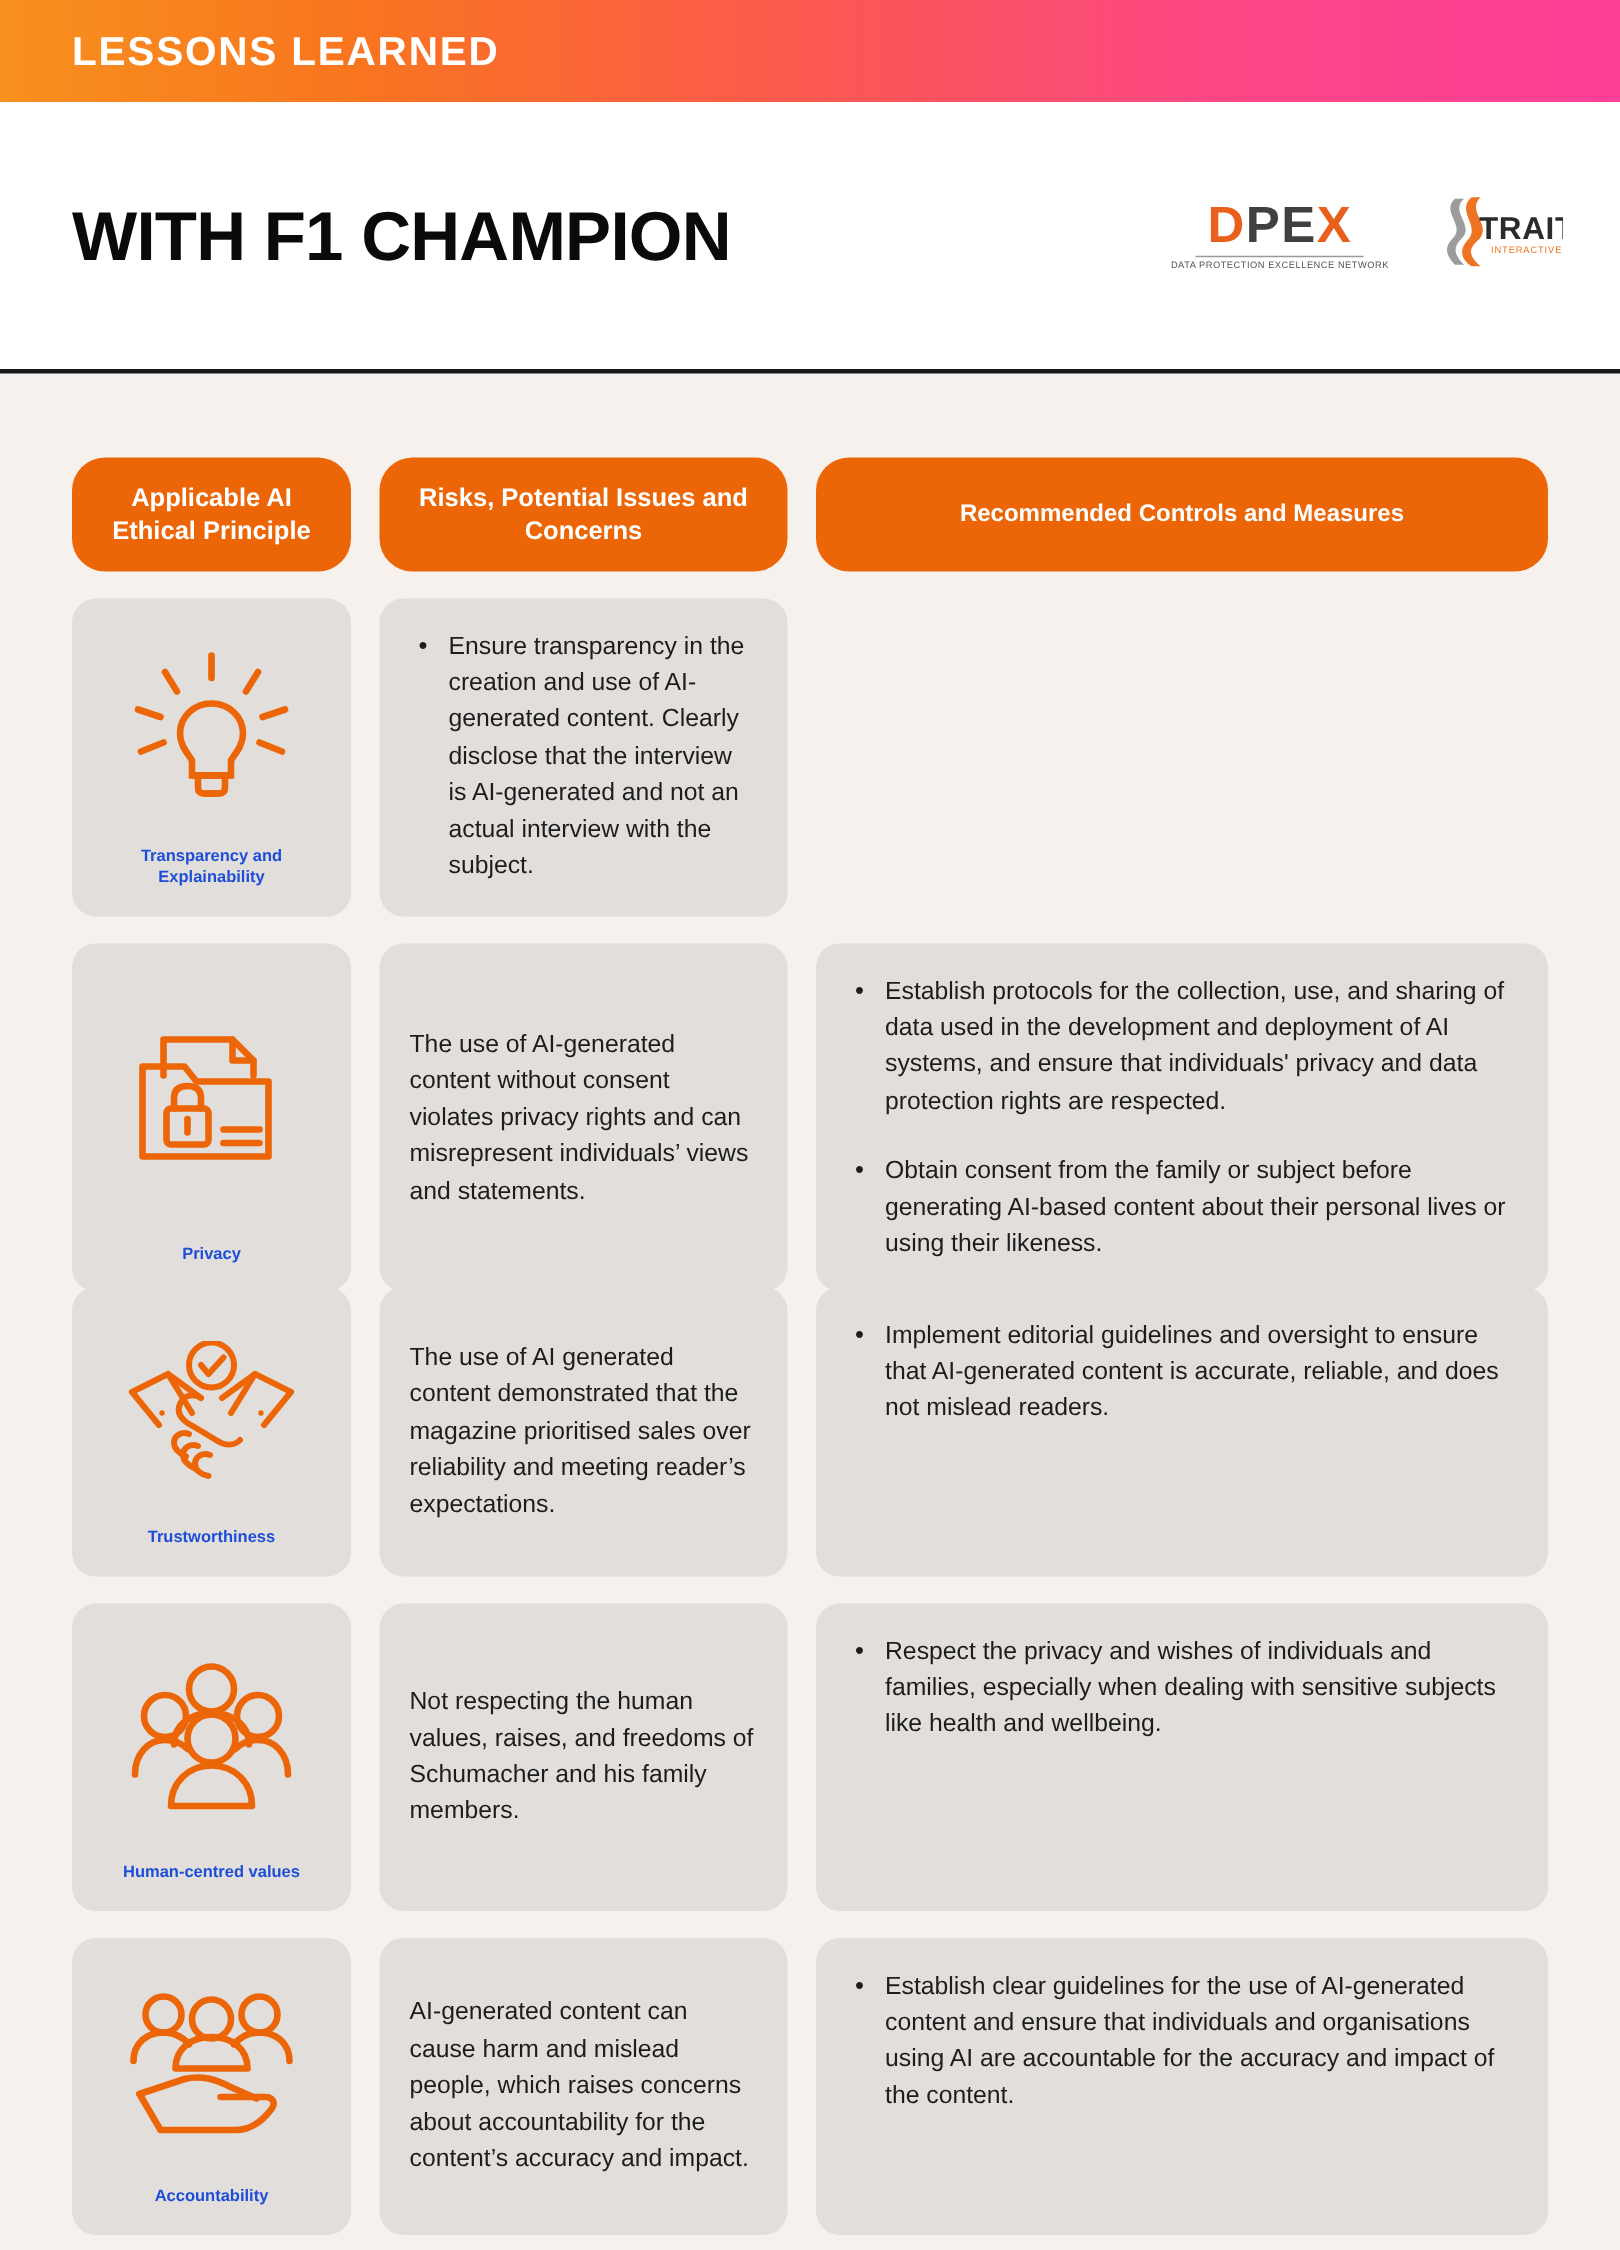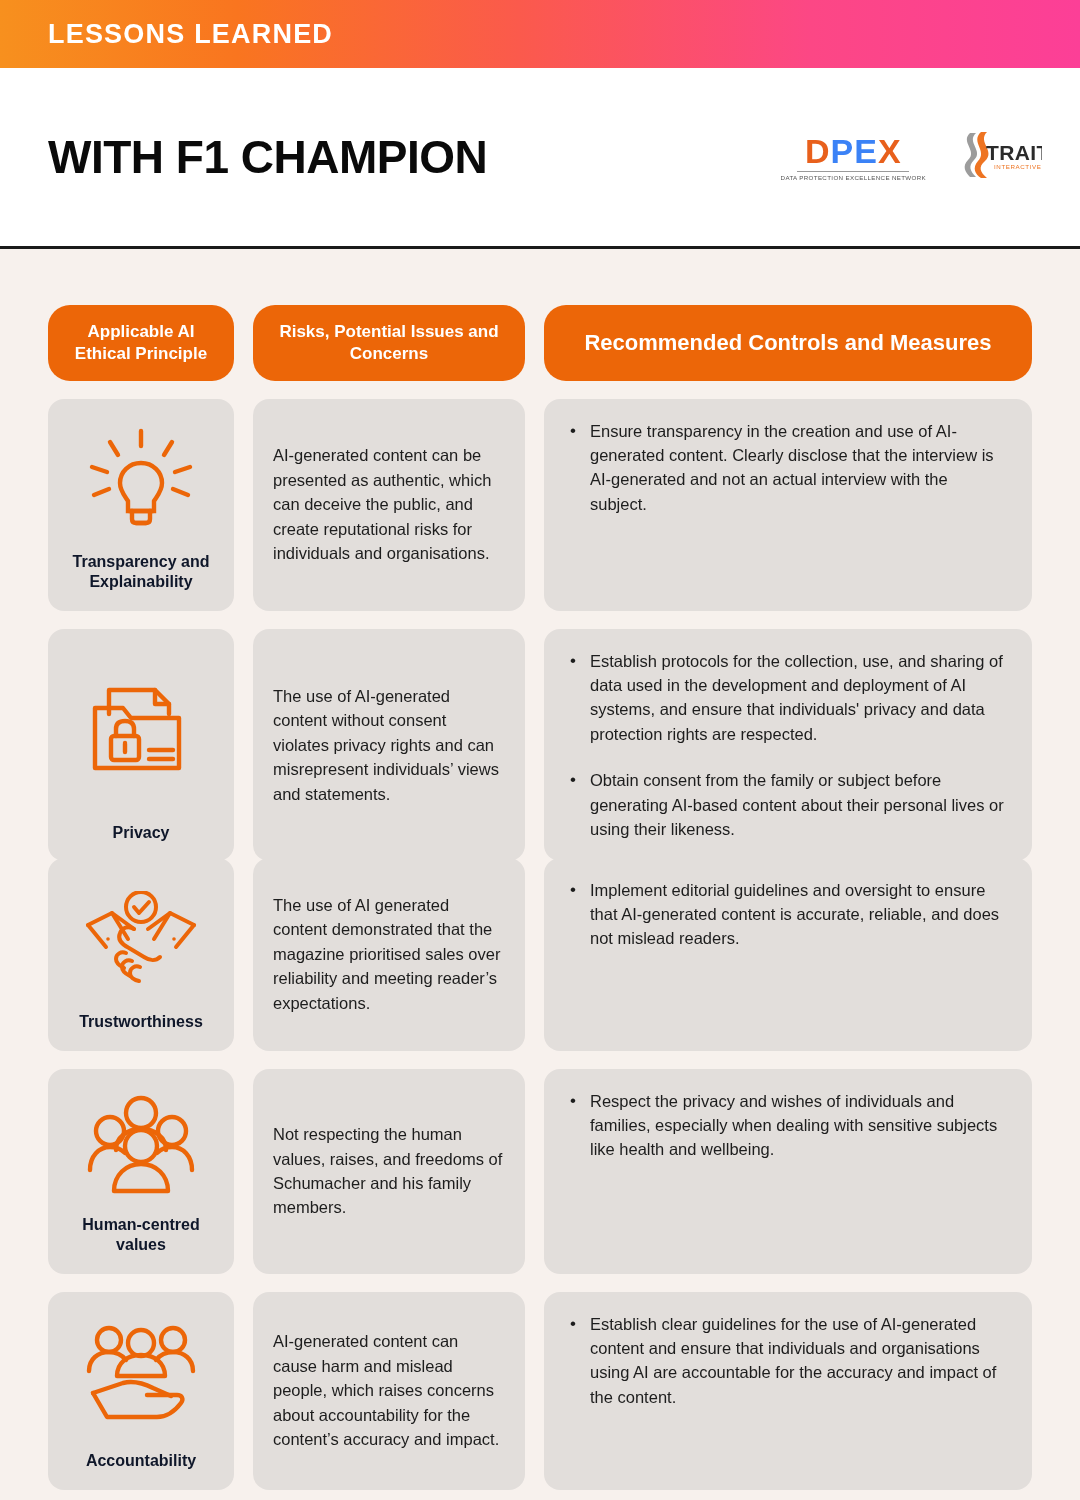--- a/index.html
+++ b/index.html
@@ -56,21 +56,21 @@
   }
   .dpex-logo { display: flex; flex-direction: column; align-items: center; }
   .dpex-word {
     font-size: 34px;
     font-weight: bold;
     letter-spacing: 1px;
     line-height: 1;
     font-family: "Liberation Sans", sans-serif;
   }
   .dpex-word .d  { color: #E8601C; }
-  .dpex-word .pe { color: #3b82f6; }
+  .dpex-word .pe { color: #404040; }
   .dpex-word .x  { color: #E8601C; }
   .dpex-rule {
     width: 112px; height: 1px; background: #9A9A9A; margin: 3px 0 2px 0;
   }
   .dpex-tag {
     font-size: 6.2px;
     color: #555555;
     letter-spacing: 0.35px;
     white-space: nowrap;
   }
@@ -95,21 +95,21 @@
     font-size: 17px;
     font-weight: bold;
     text-align: center;
     line-height: 1.28;
     padding: 16px 10px;
     min-height: 66px;
     display: flex;
     align-items: center;
     justify-content: center;
   }
-  .col-pill.wide { font-size: 22px; }
+  .col-pill.wide { font-size: 16px; }
 
   .data-row {
     display: grid;
     grid-template-columns: 186px 272px 1fr;
     gap: 19px;
     margin-bottom: 18px;
   }
 
   .cell {
     background: #E2DEDB;
@@ -123,23 +123,23 @@
     justify-content: center;
     padding: 16px 10px 18px 10px;
   }
   .principle-icon {
     flex: 1;
     display: flex;
     align-items: center;
     justify-content: center;
   }
   .principle-label {
-    font-size: 16px;
-    font-weight: bold;
-    color: #0f172a;
+    font-size: 11px;
+    font-weight: bold;
+    color: #1d4ed8;
     text-align: center;
     line-height: 1.28;
     margin-top: 8px;
   }
 
   .cell-risk {
     display: flex;
     align-items: center;
     padding: 20px 20px 20px 20px;
   }
@@ -238,23 +238,20 @@
           <path d="M84 15 L76 28"></path>
           <path d="M4 40 L19 45"></path>
           <path d="M102 40 L87 45"></path>
           <path d="M6 68 L21 62"></path>
           <path d="M100 68 L85 62"></path>
         </svg>
       </div>
       <div class="principle-label">Transparency and Explainability</div>
     </div>
 
-    <div class="cell cell-risk">
-      <p class="risk-text">AI-generated content can be presented as authentic, which can deceive the public, and create reputational risks for individuals and organisations.</p>
-    </div>
 
     <div class="cell cell-controls">
       <ul class="bullets">
         <li>Ensure transparency in the creation and use of AI-generated content. Clearly disclose that the interview is AI-generated and not an actual interview with the subject.</li>
       </ul>
     </div>
   </div>
 
   <div class="data-row row-h2">
     <div class="cell cell-principle">

